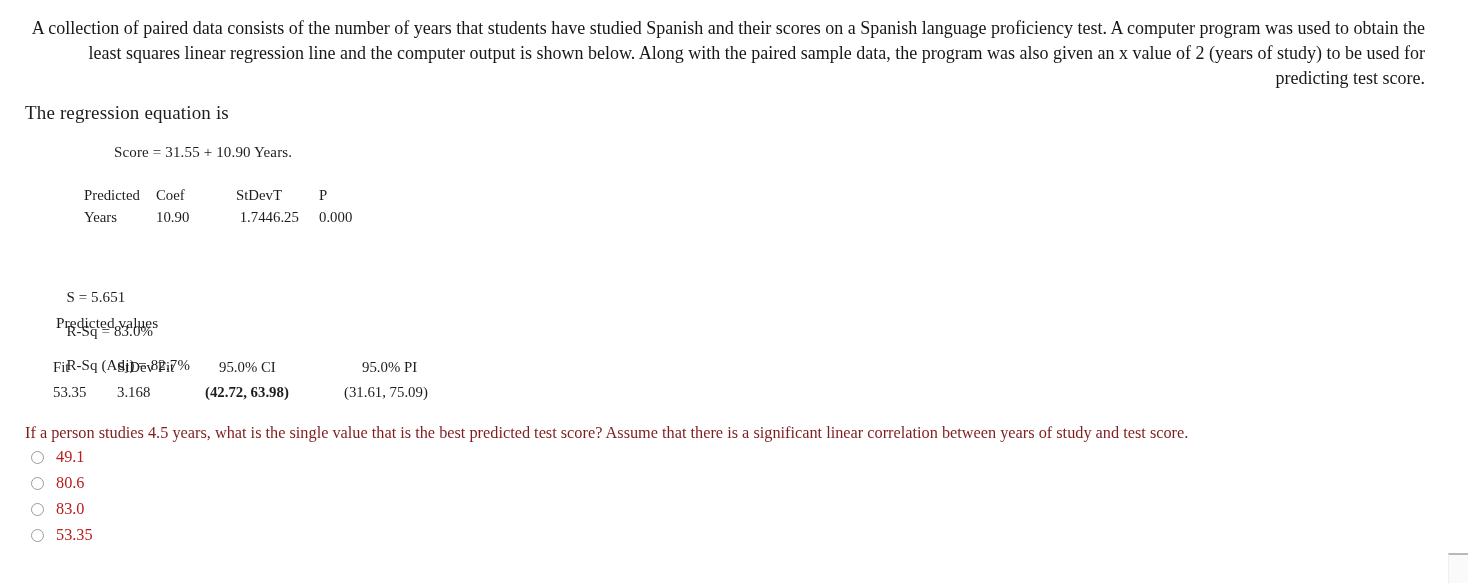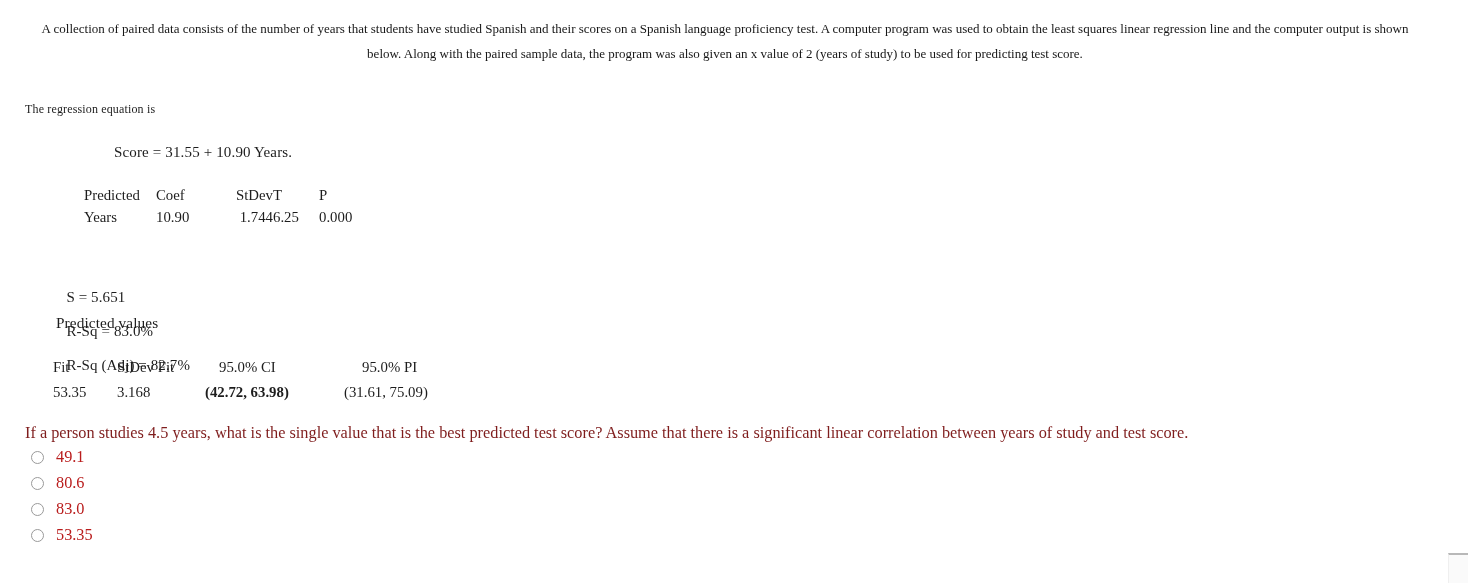--- a/index.html
+++ b/index.html
@@ -16,45 +16,45 @@
     color: #1a1a1a;
     -webkit-font-smoothing: antialiased;
   }
 
   
   #intro-paragraph {
     position: absolute;
     left: 25px;
     top: 16px;
     width: 1400px;
-    font-size: 13px;
+    font-size: 18px;
     line-height: 25px;
     color: #171717;
-    text-align: center;
+    text-align: right;
   }
 
   
   #computer-output {
     position: absolute;
     left: 0px;
     top: 96px;
     width: 520px;
     color: #1d1d1d;
     font-family: "Liberation Serif", "DejaVu Serif", serif;
   }
   .co-line {
     white-space: pre;
     letter-spacing: 0.1px;
   }
 
   #regression-equation-label {
     position: absolute;
     left: 25px;
     top: 6px;
-    font-size: 12px;
+    font-size: 19px;
     letter-spacing: 0.15px;
   }
   #regression-equation {
     position: absolute;
     left: 114px;
     top: 48px;
     font-size: 15px;
     letter-spacing: 0.15px;
   }
 

